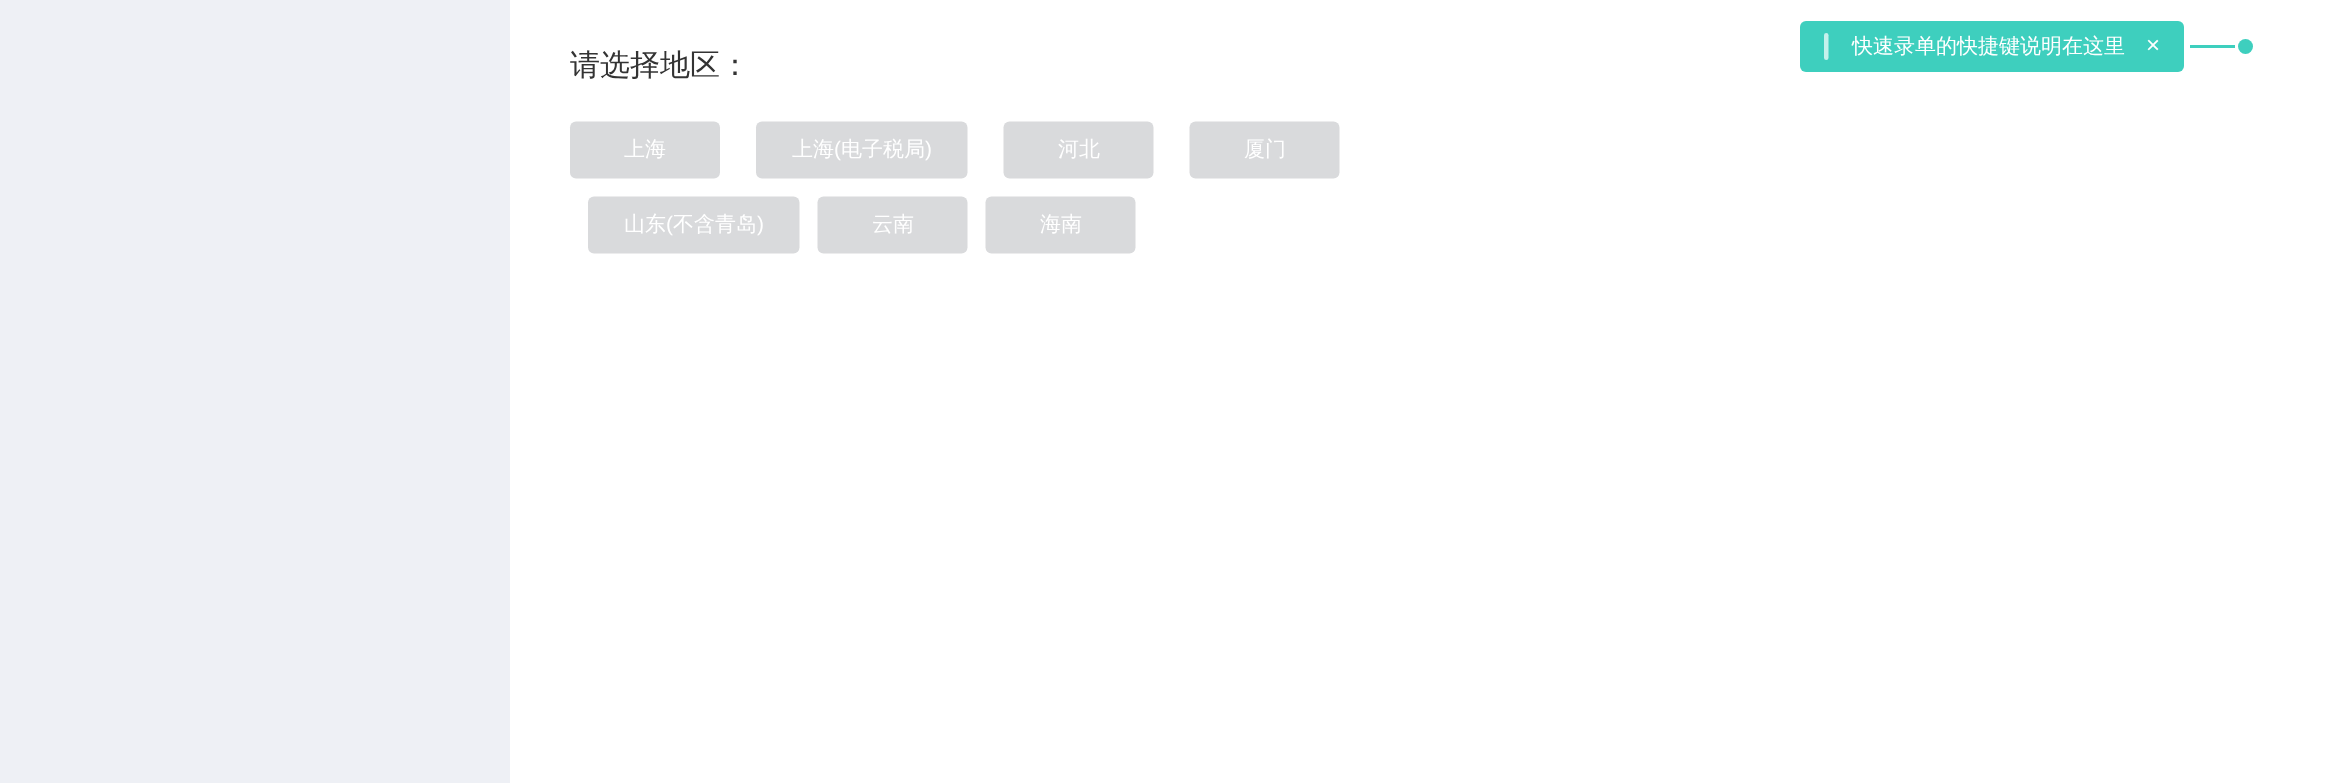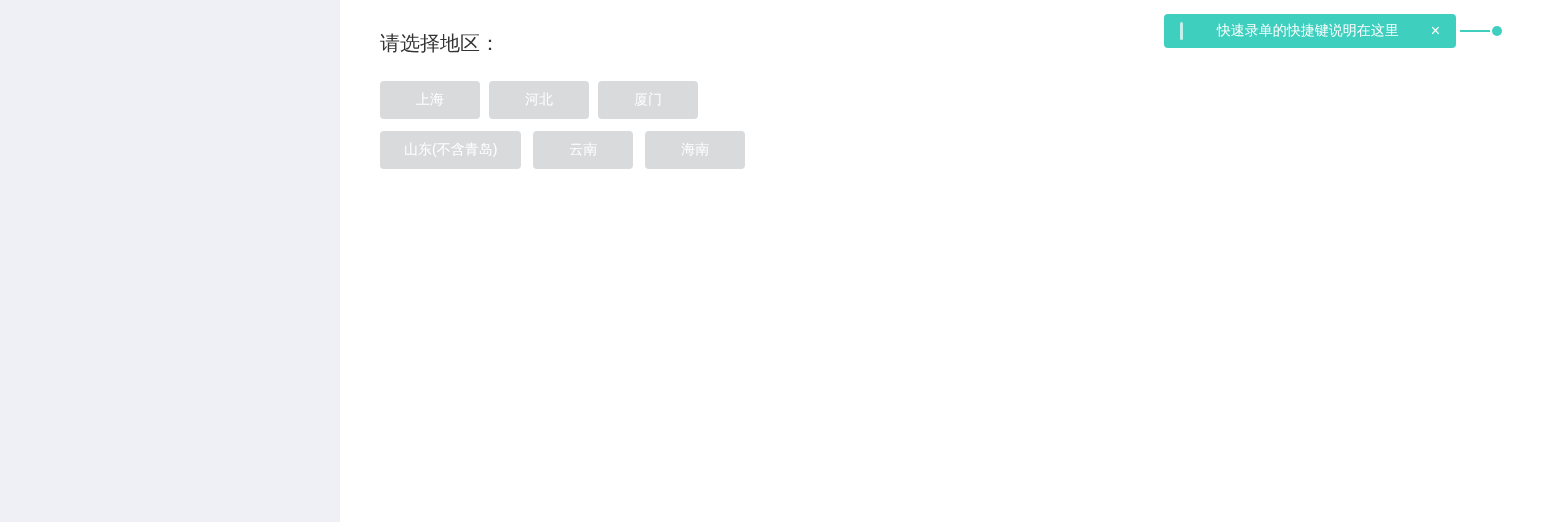--- a/index.html
+++ b/index.html
@@ -66,21 +66,21 @@
     }
 
     .tooltip-bubble {
       background: #3ecfbe;
       color: #ffffff;
       font-size: 14px;
       padding: 8px 16px;
       border-radius: 4px;
       display: flex;
       align-items: flex-start;
-      gap: 28px;
+      gap: 10px;
       white-space: nowrap;
     }
 
     .tooltip-bubble .left-bar {
       width: 3px;
       height: 18px;
       background: rgba(255,255,255,0.7);
       border-radius: 2px;
       display: inline-block;
       margin-right: 6px;
@@ -109,40 +109,42 @@
       width: 10px;
       height: 10px;
       border-radius: 50%;
       background: #3ecfbe;
       margin-left: 2px;
     }
 
     .row-1 {
       display: flex;
       flex-wrap: nowrap;
-      gap: 9px;
+      gap: 24px;
       margin-bottom: 12px;
     }
 
     .row-2 {
       display: flex;
       flex-wrap: nowrap;
       gap: 12px;
+      margin-left: 12px;
     }
   </style>
 </head>
 <body>
 
 <div class="left-sidebar"></div>
 
 <div class="main-content">
   <div class="section-title">请选择地区：</div>
 
   <div class="row-1">
   <button class="region-btn">上海</button>
+      <button class="region-btn">上海(电子税局)</button>
       <button class="region-btn">河北</button>
       <button class="region-btn">厦门</button>
     </div>
 
   <div class="row-2">
   <button class="region-btn">山东(不含青岛)</button>
       <button class="region-btn">云南</button>
       <button class="region-btn">海南</button>
     </div>
 </div>

